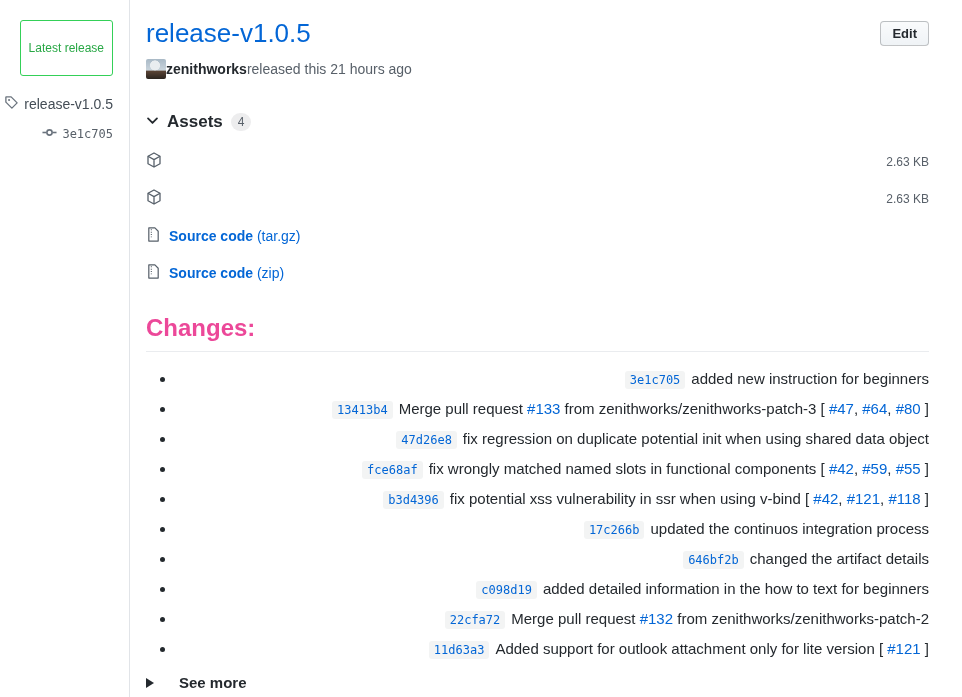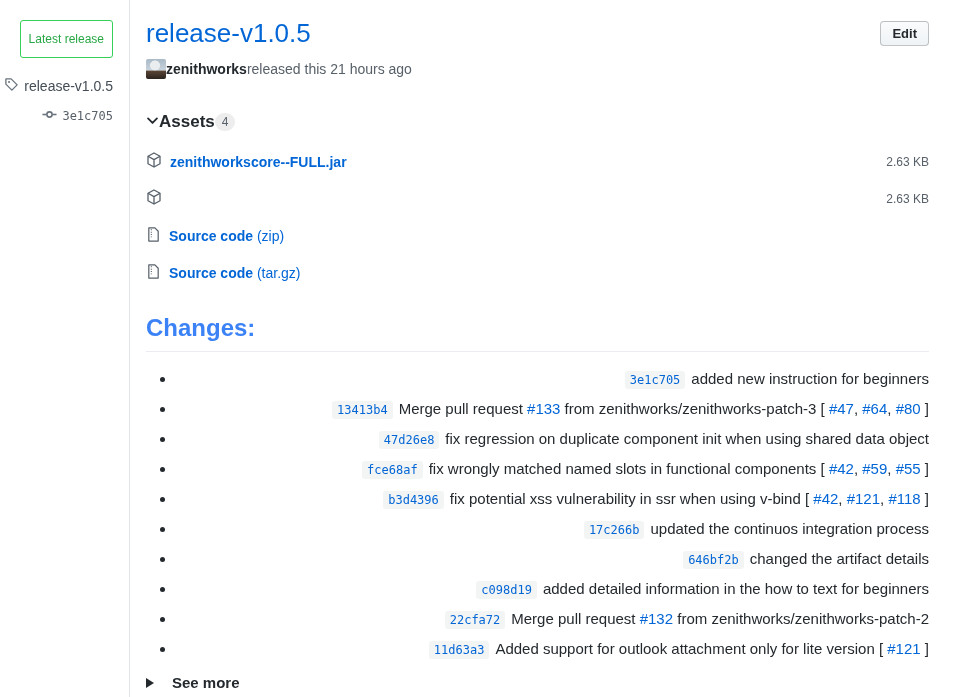--- a/index.html
+++ b/index.html
@@ -4,21 +4,21 @@
 <style>
   * { margin:0; padding:0; box-sizing:border-box; }
   html,body { width:962px; height:697px; background:#ffffff; overflow:hidden;
               font-family:"Liberation Sans", sans-serif; color:#24292e; }
   .page { display:flex; width:962px; height:697px; }
 
   
   .sidebar { width:130px; min-width:130px; border-right:1px solid #e1e4e8;
              padding:20px 16px 0 0; text-align:right; }
   .badge { display:inline-block; font-size:12px; color:#28a745;
-           border:1px solid #34d058; border-radius:3px; padding:11px 8px;
+           border:1px solid #34d058; border-radius:3px; padding:20px 8px;
            background:#fff; white-space:nowrap; }
   .side-row { margin-top:19px; display:flex; justify-content:flex-end;
               align-items:center; gap:5px; color:#444d56; font-size:14px; }
   .side-row.commit { margin-top:12px; font-family:"DejaVu Sans Mono", monospace;
                      font-size:12px; color:#586069; }
   .side-row svg { flex:none; }
 
   
   main { flex:1; padding:16px 33px 0 16px; }
   .header-row { display:flex; justify-content:space-between; align-items:flex-start; }
@@ -28,42 +28,42 @@
               border:1px solid rgba(27,31,35,0.25); border-radius:4px;
               padding:4px 11px; margin-top:5px; cursor:pointer; }
   .author-line { margin-top:9px; display:flex; align-items:center; 
                  font-size:14px; color:#586069; }
   .avatar { width:20px; height:20px; border-radius:2px; display:inline-block;
             background:
               radial-gradient(circle at 45% 32%, #e9edf0 0 27%, rgba(0,0,0,0) 30%),
               linear-gradient(180deg,#a9b9c6 0%,#c9d4dc 56%,#5b4435 60%,#2a241f 100%); }
   .author-name { font-weight:700; color:#24292e; }
 
-  .assets-header { margin-top:33px; display:flex; align-items:center; cursor:pointer; }
+  .assets-header { margin-top:33px; display:flex; align-items:center; gap:8px; cursor:pointer; }
   .assets-title { font-size:17px; font-weight:700; color:#24292e; }
   .counter { font-size:12px; color:#586069; background:rgba(27,31,35,0.08);
              border-radius:10px; padding:2px 7px; }
 
   .asset-list { margin-top:22px; }
   .asset-row { display:flex; align-items:center; margin-bottom:21px; height:16px; }
   .asset-row svg { flex:none; margin-right:8px; }
   .asset-link { color:#0366d6; text-decoration:none; font-size:14px; font-weight:700; }
   .asset-link .suffix { font-weight:400; }
   .asset-size { margin-left:auto; color:#586069; font-size:12px; }
 
-  h2.changes-heading { margin-top:33px; font-size:24px; font-weight:700; color:#3b82f6;
+  h2.changes-heading { margin-top:33px; font-size:24px; font-weight:700; color:#ec4899;
                        padding-bottom:9px; border-bottom:1px solid #eaecef; }
   ul.changes-list { margin-top:16px; list-style:disc; padding-left:30px; }
   ul.changes-list li { font-size:15px; color:#24292e; line-height:21px; margin-bottom:7px;text-align:right; }
   .hash { font-family:"DejaVu Sans Mono", monospace; font-size:12px; color:#0366d6;
           background:rgba(27,31,35,0.05); border-radius:3px; padding:2px 5px;
           margin-right:6px; text-decoration:none; }
   a.issue-link { color:#0366d6; text-decoration:none; }
 
-  .see-more { margin-top:13px; display:flex; align-items:center; gap:18px;
+  .see-more { margin-top:13px; display:flex; align-items:center; gap:25px;
               font-size:15px; font-weight:700; color:#24292e; cursor:pointer; }
   .tri-right { width:0; height:0; border-top:5px solid transparent;
                border-bottom:5px solid transparent; border-left:8px solid #24292e;
                display:inline-block; }
 </style>
 </head>
 <body>
 
 <div class="page">
 
@@ -111,52 +111,51 @@
       <span class="assets-title">Assets</span>
       <span class="counter">4</span>
     </div>
 
     <div class="asset-list" id="asset-list">
         <div class="asset-row">
           <span><svg width="16" height="16" viewBox="0 0 16 16">
               <path d="M8 1 14 4.3 V11.7 L8 15 2 11.7 V4.3 Z" fill="none" stroke="#57606a" stroke-width="1.3" stroke-linejoin="round"></path>
               <path d="M2 4.3 8 7.6 14 4.3 M8 7.6 V15" fill="none" stroke="#57606a" stroke-width="1.3" stroke-linejoin="round"></path>
             </svg></span>
-          <a class="asset-link" href="#">zenithworkscore--FULL.jar</a>
           <span class="asset-size">2.63 KB</span>
         </div>
         <div class="asset-row">
           <span><svg width="16" height="16" viewBox="0 0 16 16">
               <path d="M8 1 14 4.3 V11.7 L8 15 2 11.7 V4.3 Z" fill="none" stroke="#57606a" stroke-width="1.3" stroke-linejoin="round"></path>
               <path d="M2 4.3 8 7.6 14 4.3 M8 7.6 V15" fill="none" stroke="#57606a" stroke-width="1.3" stroke-linejoin="round"></path>
             </svg></span>
           <span class="asset-size">2.63 KB</span>
         </div>
         <div class="asset-row">
           <span><svg width="15" height="15" viewBox="0 0 16 16">
               <path d="M3 1 H9.5 L13 4.5 V15 H3 Z" fill="none" stroke="#57606a" stroke-width="1.3" stroke-linejoin="round"></path>
               <path d="M5.7 2.5 v1 M5.7 5 v1 M5.7 7.5 v1 M5.7 10 v1" stroke="#57606a" stroke-width="1.2"></path>
             </svg></span>
-          <a class="asset-link" href="#">Source code<span class="suffix"> (zip)</span></a>
+          <a class="asset-link" href="#">Source code<span class="suffix"> (tar.gz)</span></a>
         </div>
         <div class="asset-row">
           <span><svg width="15" height="15" viewBox="0 0 16 16">
               <path d="M3 1 H9.5 L13 4.5 V15 H3 Z" fill="none" stroke="#57606a" stroke-width="1.3" stroke-linejoin="round"></path>
               <path d="M5.7 2.5 v1 M5.7 5 v1 M5.7 7.5 v1 M5.7 10 v1" stroke="#57606a" stroke-width="1.2"></path>
             </svg></span>
-          <a class="asset-link" href="#">Source code<span class="suffix"> (tar.gz)</span></a>
+          <a class="asset-link" href="#">Source code<span class="suffix"> (zip)</span></a>
         </div>
       </div>
 
     <h2 class="changes-heading">Changes:</h2>
 
     <ul class="changes-list" id="changes-list">
         <li><a class="hash" href="#">3e1c705</a><span>added new instruction for beginners</span></li>
         <li><a class="hash" href="#">13413b4</a><span>Merge pull request </span><a class="issue-link" href="#">#133</a><span> from zenithworks/zenithworks-patch-3 [ </span><a class="issue-link" href="#">#47</a><span>, </span><a class="issue-link" href="#">#64</a><span>, </span><a class="issue-link" href="#">#80</a><span> ]</span></li>
-        <li><a class="hash" href="#">47d26e8</a><span>fix regression on duplicate component init when using shared data object</span></li>
+        <li><a class="hash" href="#">47d26e8</a><span>fix regression on duplicate potential init when using shared data object</span></li>
         <li><a class="hash" href="#">fce68af</a><span>fix wrongly matched named slots in functional components [ </span><a class="issue-link" href="#">#42</a><span>, </span><a class="issue-link" href="#">#59</a><span>, </span><a class="issue-link" href="#">#55</a><span> ]</span></li>
         <li><a class="hash" href="#">b3d4396</a><span>fix potential xss vulnerability in ssr when using v-bind [ </span><a class="issue-link" href="#">#42</a><span>, </span><a class="issue-link" href="#">#121</a><span>, </span><a class="issue-link" href="#">#118</a><span> ]</span></li>
         <li><a class="hash" href="#">17c266b</a><span>updated the continuos integration process</span></li>
         <li><a class="hash" href="#">646bf2b</a><span>changed the artifact details</span></li>
         <li><a class="hash" href="#">c098d19</a><span>added detailed information in the how to text for beginners</span></li>
         <li><a class="hash" href="#">22cfa72</a><span>Merge pull request </span><a class="issue-link" href="#">#132</a><span> from zenithworks/zenithworks-patch-2</span></li>
         <li><a class="hash" href="#">11d63a3</a><span>Added support for outlook attachment only for lite version [ </span><a class="issue-link" href="#">#121</a><span> ]</span></li>
       </ul>
 
     <div class="see-more">

